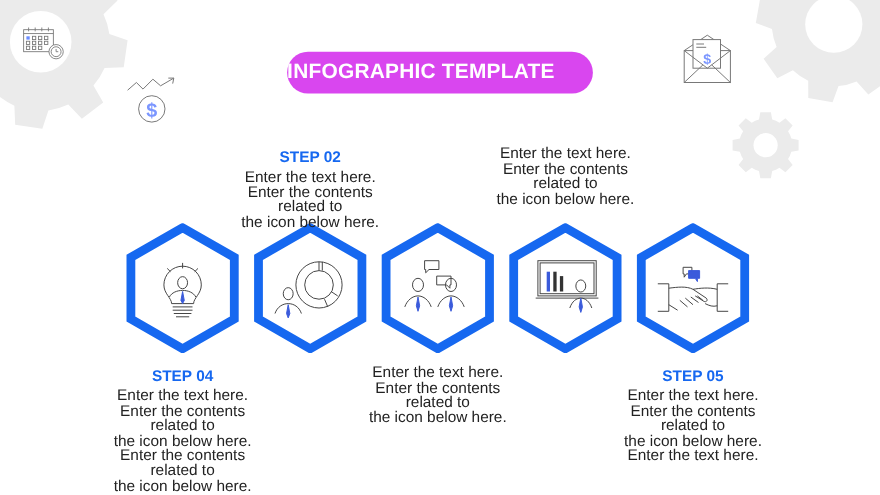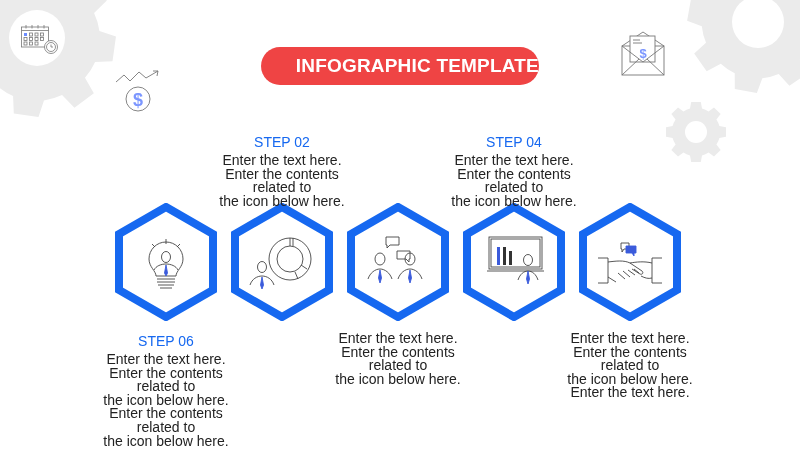--- a/index.html
+++ b/index.html
@@ -4,29 +4,29 @@
 <style>
   html, body { margin: 0; padding: 0; }
   body {
     width: 800px; height: 450px; overflow: hidden; position: relative;
     background: #ffffff;
     font-family: "Liberation Sans", "DejaVu Sans", sans-serif;
   }
   .bg-layer { position: absolute; left: 0; top: 0; width: 800px; height: 450px; }
   .title-pill {
     position: absolute; left: 261px; top: 47px; width: 278px; height: 38px;
-    background: #ef4444; border-radius: 19px;
-    display: flex; align-items: center; justify-content: flex-end;
+    background: #d946ef; border-radius: 19px;
+    display: flex; align-items: center; justify-content: flex-start;
     color: #ffffff; font-weight: bold; font-size: 19px; letter-spacing: 0.2px;
   }
   .step-text {
     position: absolute; width: 160px; text-align: center; color: #222222;
   }
   .step-title {
-    color: #1668f0; font-weight: normal; font-size: 14px; line-height: 18px;
+    color: #1668f0; font-weight: bold; font-size: 14px; line-height: 18px;
     margin-bottom: 3px;
   }
   .step-line { font-size: 14px; line-height: 13.6px; }
   .hex { position: absolute; }
   .deco { position: absolute; }
 </style>
 </head>
 <body>
 
 <svg class="bg-layer" viewBox="0 0 800 450">
@@ -178,21 +178,21 @@
     <line x1="74" y1="55" x2="74" y2="80"></line>
     <line x1="74" y1="80" x2="84" y2="80"></line>
     <path d="M 30 59 C 38 58, 46 57, 52 60 L 64 68 C 66 70, 64 72, 62 71 L 54 66"></path>
     <path d="M 74 60 C 66 58, 58 59, 52 60"></path>
     <path d="M 30 74 L 38 79 M 40 70 L 47 76 M 45 68 L 52 74 M 50 67 L 57 72 M 56 66 L 61 70"></path>
     <path d="M 74 75 C 70 76, 67 75, 63 73"></path>
   </g>
 </svg>
 
 <div class="step-text" style="left:86px;top:332px">
-  <div class="step-title">STEP 06</div>
+  <div class="step-title">STEP 04</div>
   <div class="step-line">Enter the text here.</div>
   <div class="step-line">Enter the contents related to</div>
   <div class="step-line">the icon below here.</div>
   <div class="step-line">Enter the contents related to</div>
   <div class="step-line">the icon below here.</div>
 </div>
 
 <div class="step-text" style="left:202px;top:133px">
   <div class="step-title">STEP 02</div>
   <div class="step-line">Enter the text here.</div>
@@ -200,24 +200,24 @@
   <div class="step-line">the icon below here.</div>
 </div>
 
 <div class="step-text" style="left:318px;top:332px">
   <div class="step-line">Enter the text here.</div>
   <div class="step-line">Enter the contents related to</div>
   <div class="step-line">the icon below here.</div>
 </div>
 
 <div class="step-text" style="left:434px;top:133px">
-  <div class="step-title">STEP 04</div>
   <div class="step-line">Enter the text here.</div>
   <div class="step-line">Enter the contents related to</div>
   <div class="step-line">the icon below here.</div>
 </div>
 
 <div class="step-text" style="left:550px;top:332px">
+  <div class="step-title">STEP 05</div>
   <div class="step-line">Enter the text here.</div>
   <div class="step-line">Enter the contents related to</div>
   <div class="step-line">the icon below here.</div>
   <div class="step-line">Enter the text here.</div>
 </div>
 
 </body></html>

